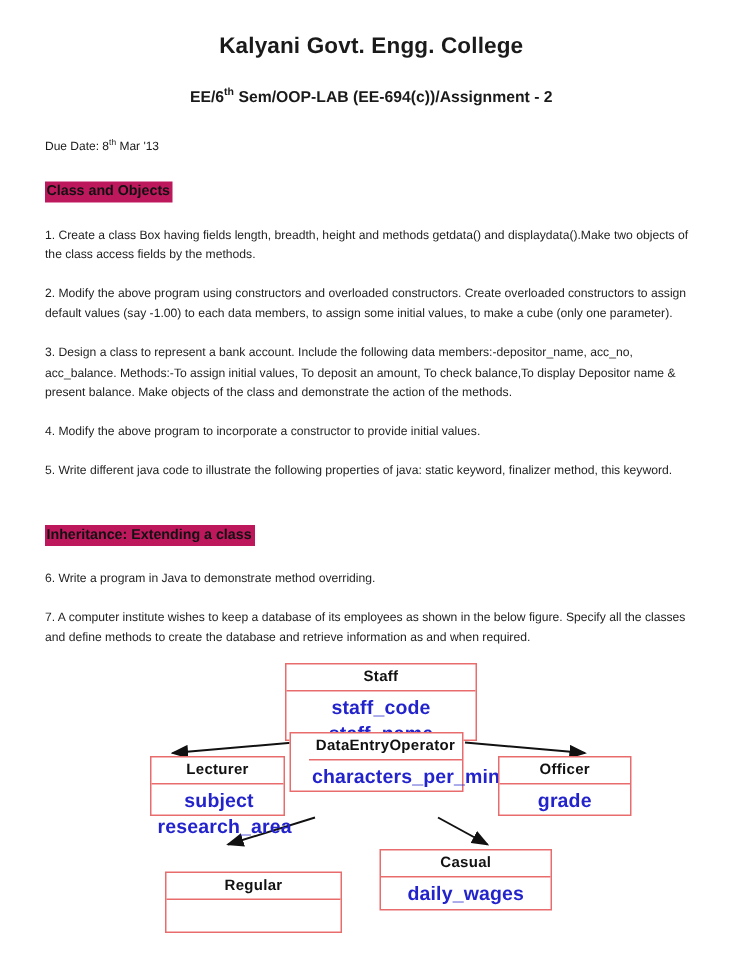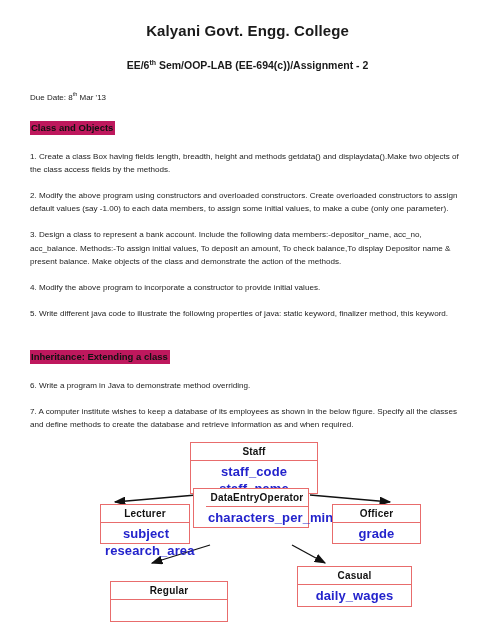--- a/index.html
+++ b/index.html
@@ -205,21 +205,21 @@
       <div class="node-attrs">
         <div>grade</div>
       </div>
     </div>
 
     <div class="node" style="left:110px; top:142px; width:118px; height:41px;">
       <div class="node-title">Regular</div>
       <div class="node-attrs empty"></div>
     </div>
 
-    <div class="node" style="left:253px; top:127px; width:115px; height:41px;margin-left:44px;">
+    <div class="node" style="left:253px; top:127px; width:115px; height:41px;">
       <div class="node-title">Casual</div>
       <div class="node-attrs">
         <div>daily_wages</div>
       </div>
     </div>
 
   </div>
 
 </div>
 

